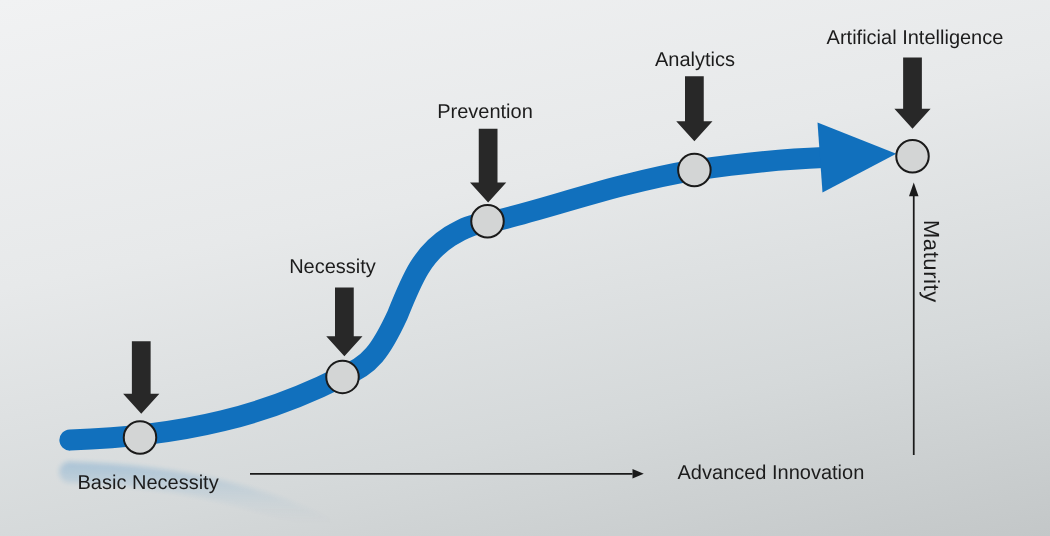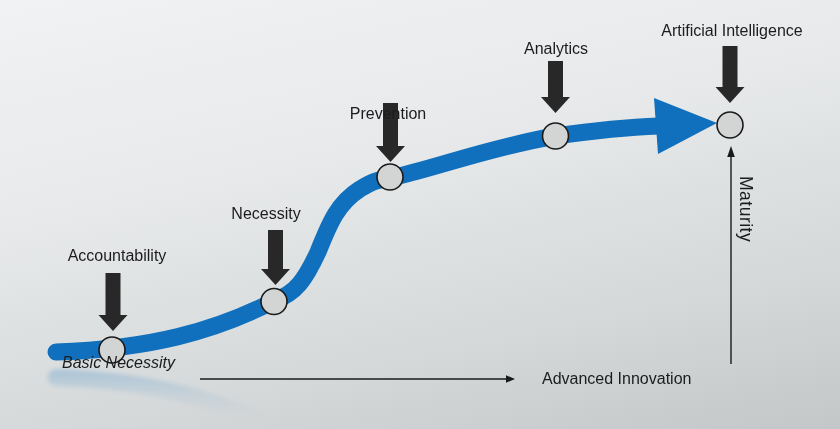--- a/index.html
+++ b/index.html
@@ -66,23 +66,22 @@
     <polygon class="down-arrow" points="548,61 563,61 563,97 570,97 555.5,113 541,97 548,97"></polygon>
     <polygon class="down-arrow" points="722.5,46 737.5,46 737.5,87 744.5,87 730,103 715.5,87 722.5,87"></polygon>
 
     <circle class="stage-marker" cx="112" cy="350" r="13"></circle>
     <circle class="stage-marker" cx="274" cy="301.5" r="13"></circle>
     <circle class="stage-marker" cx="390" cy="177" r="13"></circle>
     <circle class="stage-marker" cx="555.5" cy="136" r="13"></circle>
     <circle class="stage-marker" cx="730" cy="125" r="13"></circle>
   </svg>
 
-  <div class="label stage-label" style="left:117px;top:247px;">Accountability</div>
   <div class="label stage-label" style="left:266px;top:205px;">Necessity</div>
-  <div class="label stage-label" style="left:388px;top:81px;margin-top:24px;">Prevention</div>
+  <div class="label stage-label" style="left:388px;top:81px;">Prevention</div>
   <div class="label stage-label" style="left:556px;top:40px;text-align:right;">Analytics</div>
   <div class="label stage-label" style="left:732px;top:22px;">Artificial Intelligence</div>
 
-  <div class="label" style="left:62px;top:354px;font-style:italic;">Basic Necessity</div>
+  <div class="label" style="left:62px;top:378px;">Basic Necessity</div>
   <div class="label" style="left:542px;top:370px;">Advanced Innovation</div>
   <div class="label maturity-label" style="left:736px;top:176px;">Maturity</div>
 
 </div>
 
 </body></html>

